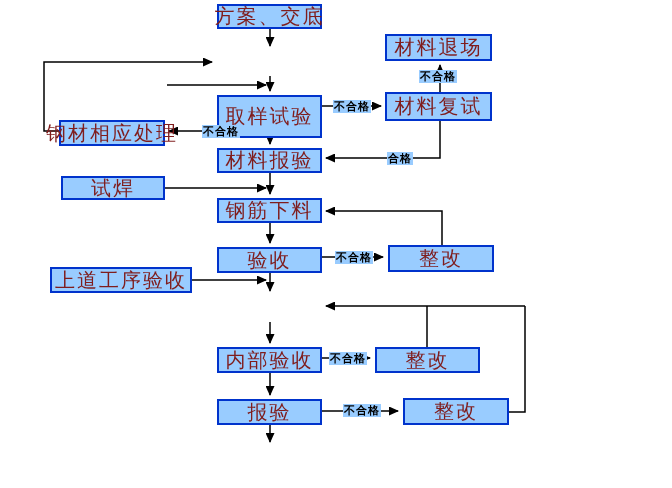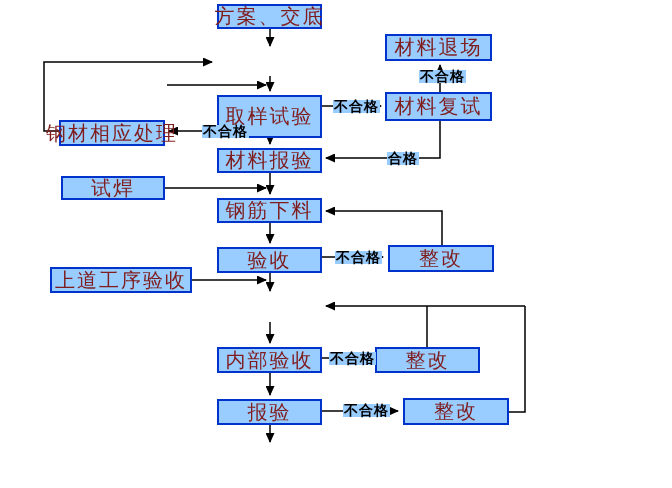--- a/index.html
+++ b/index.html
@@ -10,21 +10,21 @@
   .canvas svg{position:absolute;left:0;top:0;}
   .node{
     position:absolute;box-sizing:border-box;
     background:var(--node-fill,#99ccff);
     border:2px solid var(--node-border,#0033cc);
     display:flex;align-items:center;justify-content:center;
     font-size:20px;letter-spacing:2px;color:#7f1d1d;white-space:nowrap;
   }
   .elabel{
     position:absolute;background:var(--label-bg,#99ccff);color:#000;
-    font-size:14px;font-weight:bold;line-height:13px;letter-spacing:1px;
+    font-size:11px;font-weight:bold;line-height:13px;letter-spacing:1px;
     padding:0 1px;white-space:nowrap;
   }
 </style>
 </head>
 <body>
 
 <div class="canvas">
 
   <svg width="672" height="488" viewBox="0 0 672 488">
     <defs>

